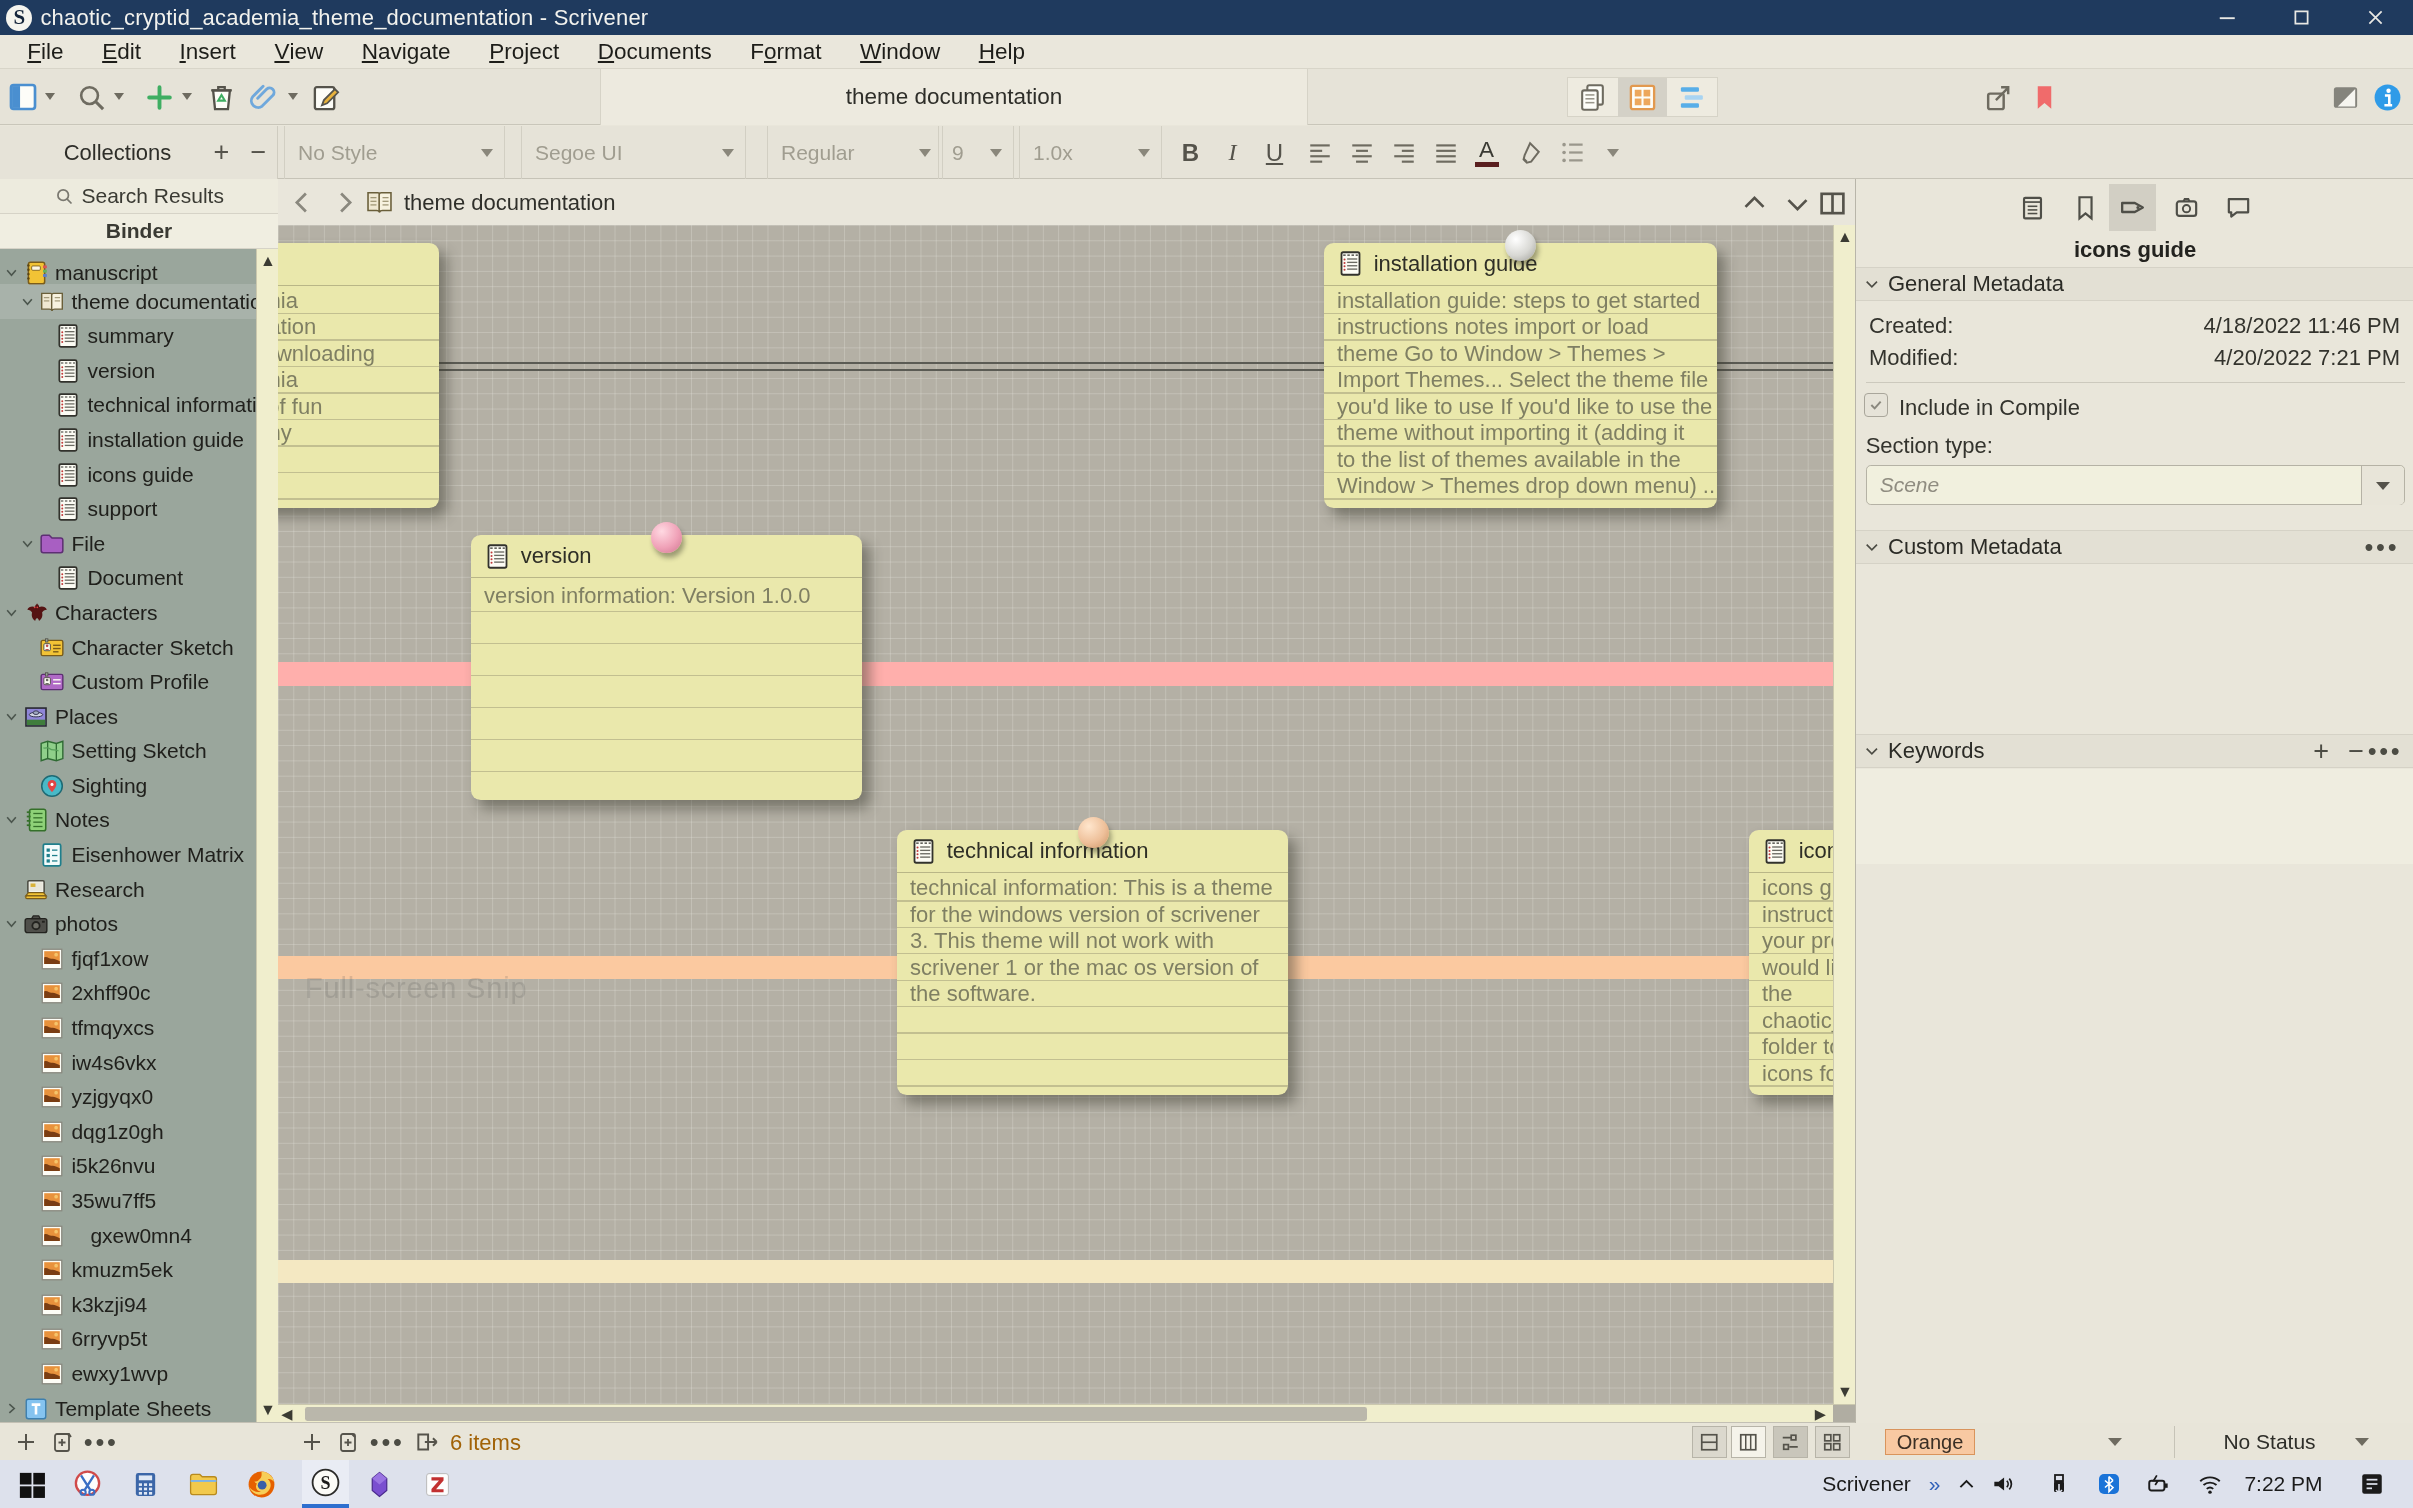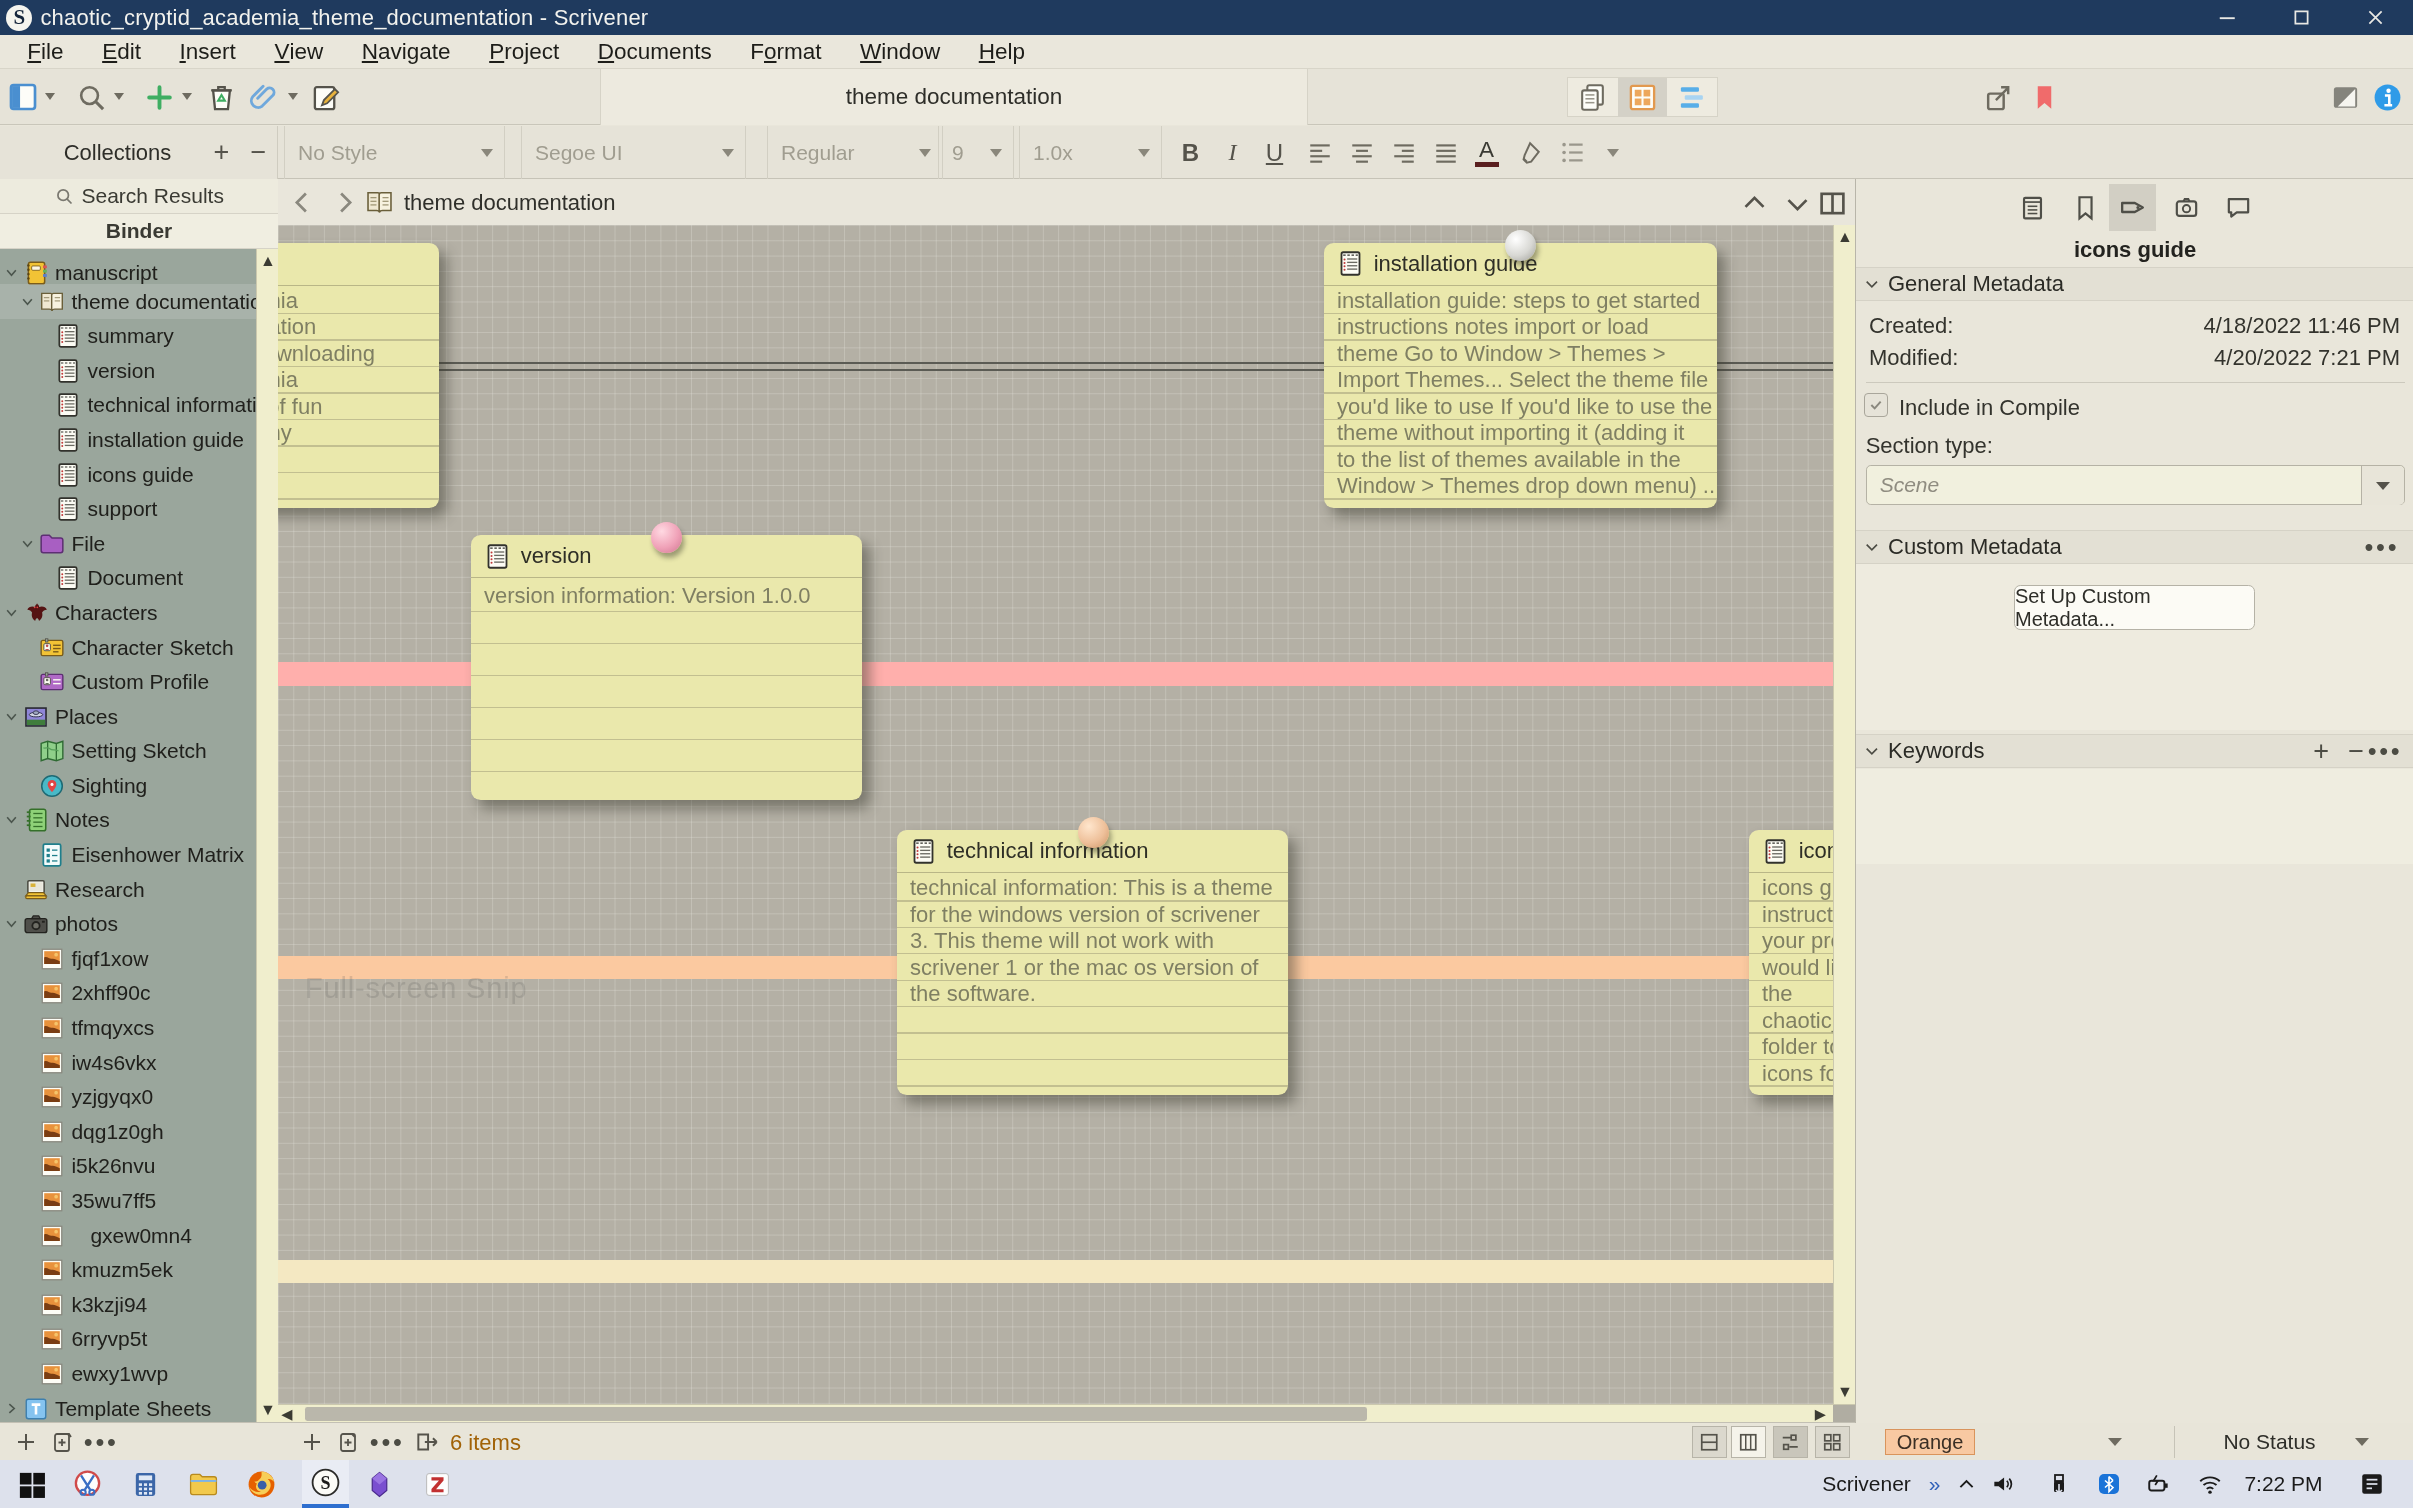--- a/index.html
+++ b/index.html
@@ -1196,23 +1196,20 @@
     </div>
     <div class="isection" style="top:351px">
       <span class="ichev">
           <svg width="17.7" height="17.7" viewBox="0 0 24 24">
             <path d="M5 9l7 7 7-7" fill="none" stroke="#4c4c44" stroke-width="2.2"></path>
           </svg>
         </span>
       <span>Custom Metadata</span>
       <span class="dots" style="position:absolute;right:14.5px">•••</span>
     </div>
-    <div class="abs" style="left:0;top:385px;width:558px;height:166px;background:#eeebdf">
-      <div style="position:absolute;left:158px;top:21px;width:241px;height:45px;background:#fcfbf5;border:0.8px solid #b5b2a6;border-radius:6.4px;display:flex;align-items:center;justify-content:center;font-size:20px;color:#2e2e29">Set Up Custom Metadata...</div>
-    </div>
     <div class="isection" style="top:555px">
       <span class="ichev">
           <svg width="17.7" height="17.7" viewBox="0 0 24 24">
             <path d="M5 9l7 7 7-7" fill="none" stroke="#4c4c44" stroke-width="2.2"></path>
           </svg>
         </span>
       <span>Keywords</span>
       <span style="position:absolute;right:85px;font-size:27px;color:#4c4c44">+</span>
       <span style="position:absolute;right:50px;font-size:27px;color:#4c4c44">−</span>
       <span class="dots" style="position:absolute;right:11.3px">•••</span>

